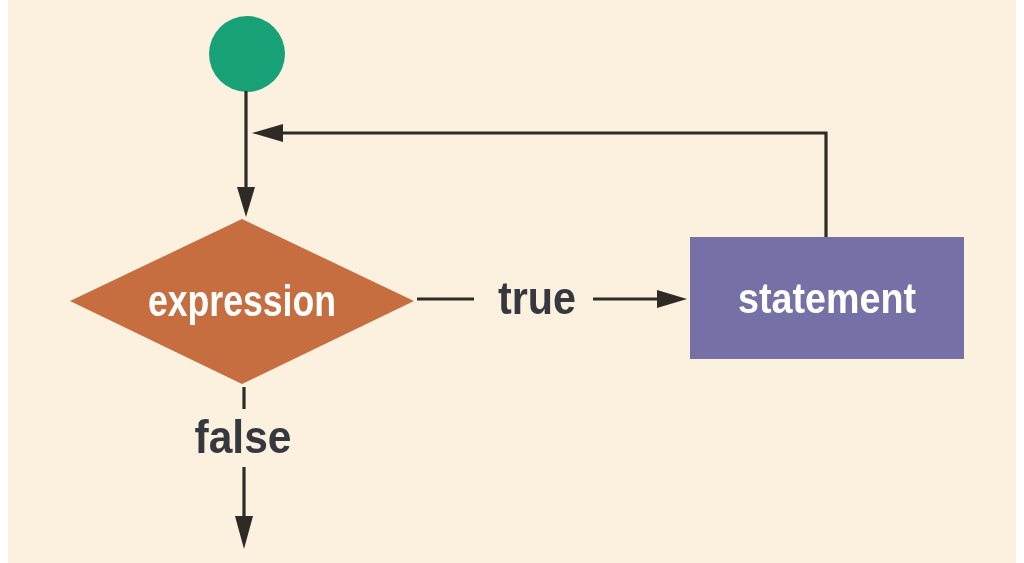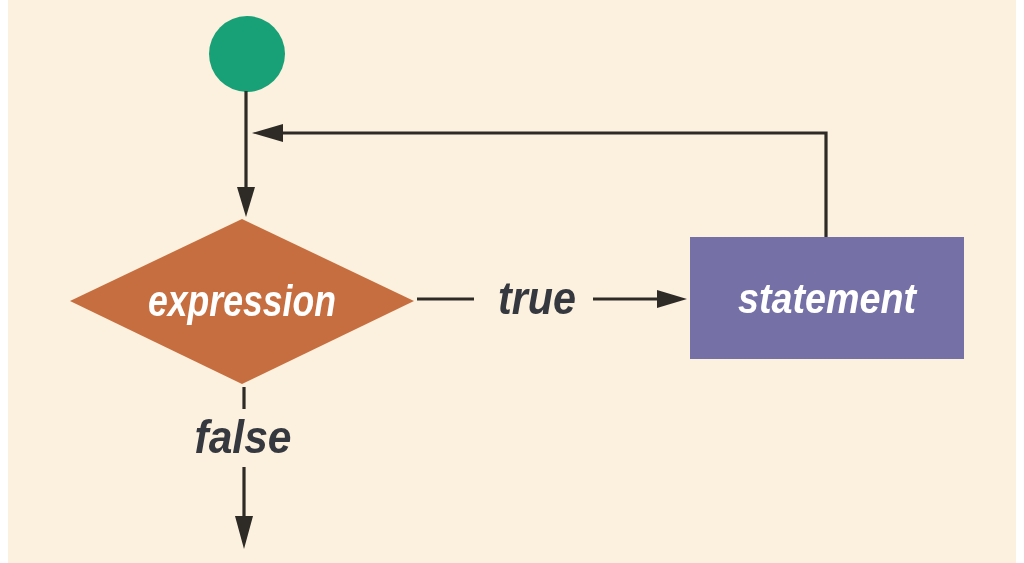--- a/index.html
+++ b/index.html
@@ -7,21 +7,20 @@
     padding: 0;
     width: 1024px;
     height: 563px;
     background: #ffffff;
     overflow: hidden;
   }
   .stage {
     position: relative;
     width: 981px;
     height: 563px;
-    font-style: italic;
   }
   svg.flowchart {
     position: absolute;
     top: 0;
     left: 0;
     display: block;
   }
   svg.flowchart text {
     font-family: "Liberation Sans", "DejaVu Sans", sans-serif;
     font-weight: bold;

